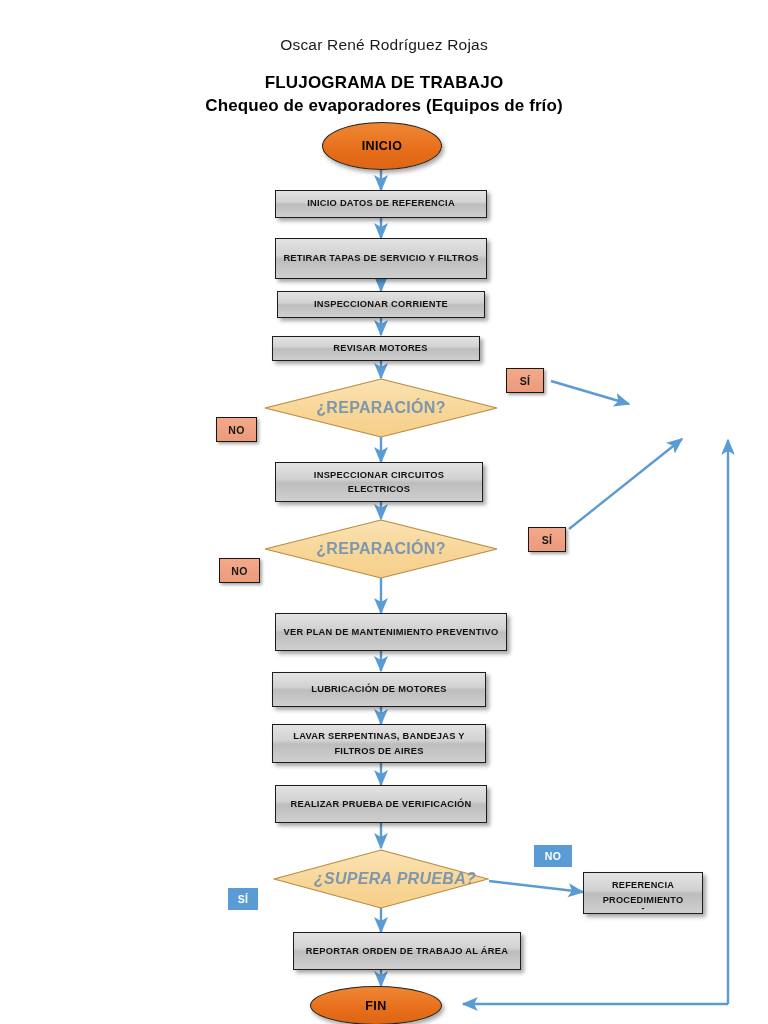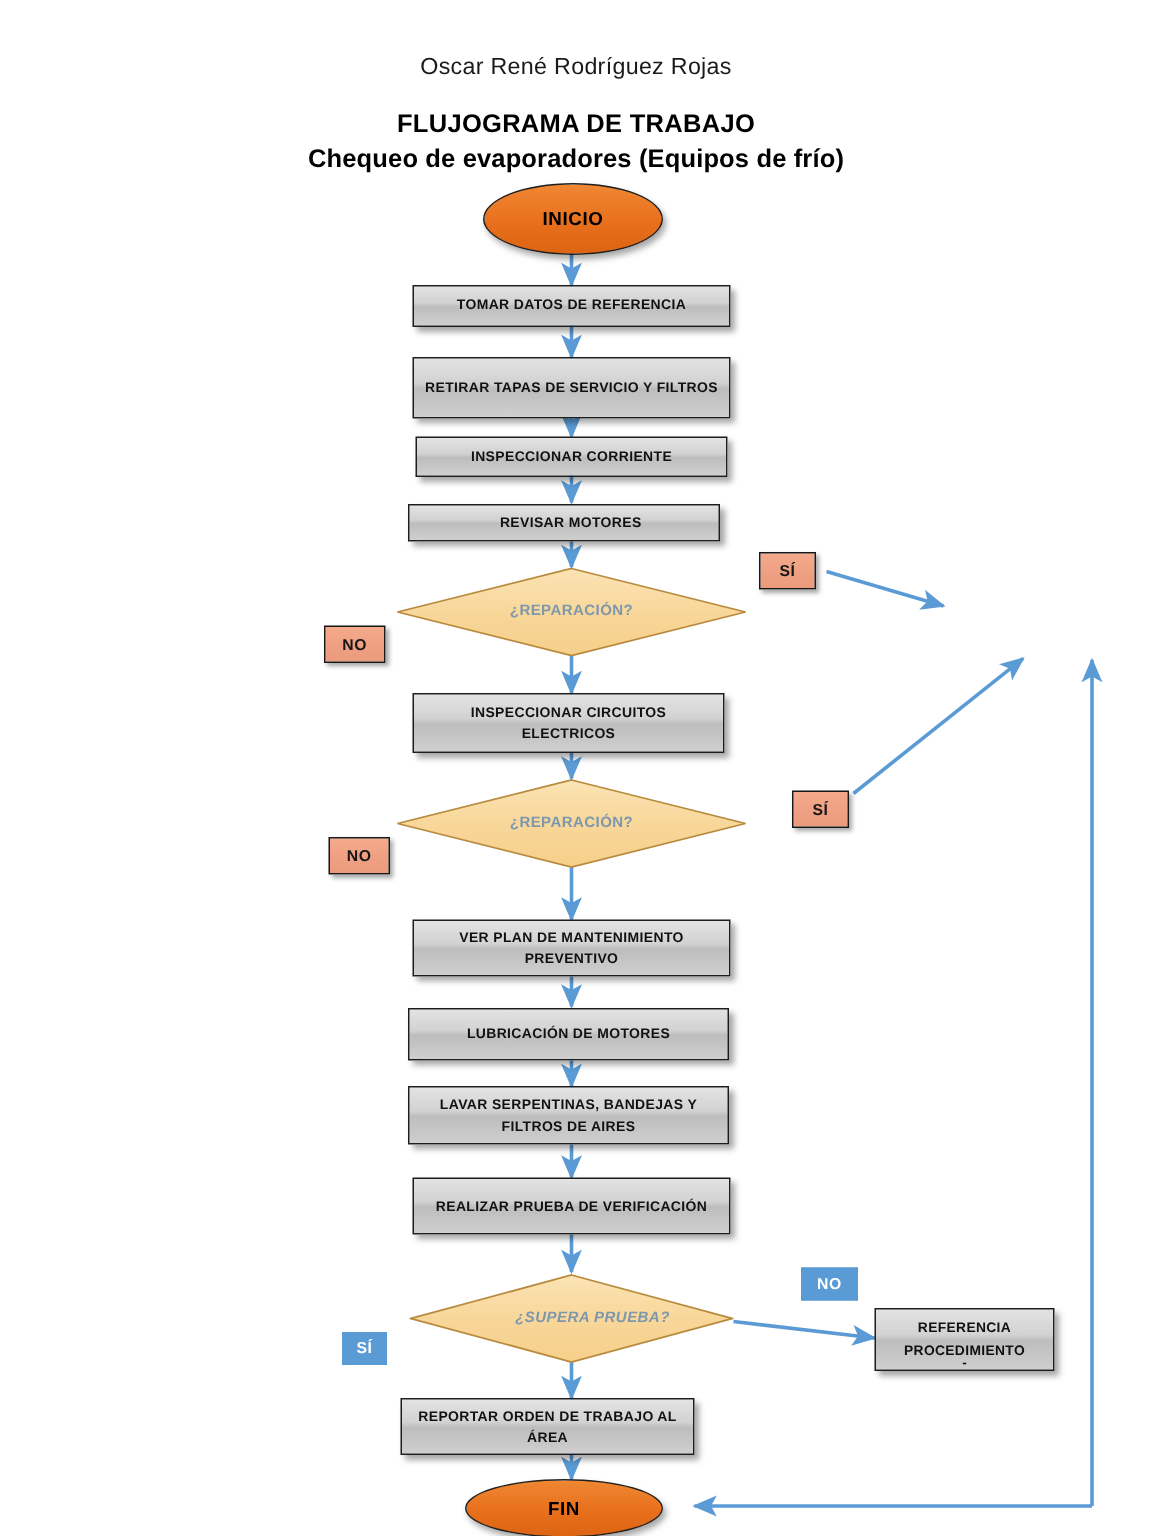--- a/index.html
+++ b/index.html
@@ -106,21 +106,21 @@
   .decision .dlabel {
     position: absolute;
     left: 0; top: 0;
     width: 100%; height: 100%;
     display: flex;
     align-items: center;
     justify-content: center;
     text-align: center;
     color: #7d97ad;
     font-weight: bold;
-    font-size: 10px;
+    font-size: 16px;
     letter-spacing: .3px;
     line-height: 1.6;
   }
 
   
   .branch {
     position: absolute;
     display: flex;
     align-items: center;
     justify-content: center;
@@ -180,21 +180,21 @@
 
     <polyline points="728,1004 463,1004" stroke="#5b9bd5" stroke-width="2.4" fill="none" marker-end="url(#ah)"></polyline>
   </svg>
 
   <div class="author" style="top:36px;">Oscar René Rodríguez Rojas</div>
   <div class="title-1" style="top:73px;">FLUJOGRAMA DE TRABAJO</div>
   <div class="title-2" style="top:96px;">Chequeo de evaporadores (Equipos de frío)</div>
 
   <div class="terminator" style="left:322px; top:122px; width:118px; height:46px;">INICIO</div>
 
-  <div class="process" style="left:275px; top:190px; width:212px; height:28px;">TOMAR DATOS DE REFERENCIA</div>
+  <div class="process" style="left:275px; top:190px; width:212px; height:28px;">INICIO DATOS DE REFERENCIA</div>
 
   <div class="process tall-text" style="left:275px; top:238px; width:212px; height:41px;">RETIRAR TAPAS DE SERVICIO Y FILTROS</div>
 
   <div class="process" style="left:277px; top:291px; width:208px; height:27px;">INSPECCIONAR CORRIENTE</div>
 
   <div class="process" style="left:272px; top:336px; width:208px; height:25px;padding-left:15px;">REVISAR MOTORES</div>
 
   <div class="decision" style="left:264px; top:378px; width:234px; height:60px;">
     <svg class="dshape" viewBox="0 0 234 60" preserveAspectRatio="none">
       <defs>
@@ -211,36 +211,36 @@
 
   <div class="process tall-text" style="left:275px; top:462px; width:208px; height:40px;">INSPECCIONAR CIRCUITOS ELECTRICOS</div>
 
   <div class="decision" style="left:264px; top:519px; width:234px; height:60px;">
     <svg class="dshape" viewBox="0 0 234 60" preserveAspectRatio="none">
       <polygon points="117,1 233,30 117,59 1,30" fill="url(#dg1)" stroke="#b98a3d" stroke-width="1.2"></polygon>
     </svg>
     <div class="dlabel">¿REPARACIÓN?</div>
   </div>
 
-  <div class="process tall-text" style="left:275px; top:613px; width:212px; height:38px;">VER PLAN DE MANTENIMIENTO PREVENTIVO</div>
+  <div class="process tall-text" style="left:275px; top:613px; width:232px; height:38px;">VER PLAN DE MANTENIMIENTO PREVENTIVO</div>
 
   <div class="process" style="left:272px; top:672px; width:214px; height:35px;">LUBRICACIÓN DE MOTORES</div>
 
   <div class="process tall-text" style="left:272px; top:724px; width:214px; height:39px;">LAVAR SERPENTINAS, BANDEJAS Y FILTROS DE AIRES</div>
 
   <div class="process tall-text" style="left:275px; top:785px; width:212px; height:38px;">REALIZAR PRUEBA DE VERIFICACIÓN</div>
 
   <div class="decision" style="left:273px; top:849px; width:216px; height:60px;">
     <svg class="dshape" viewBox="0 0 216 60" preserveAspectRatio="none">
       <polygon points="108,1 215,30 108,59 1,30" fill="url(#dg1)" stroke="#b98a3d" stroke-width="1.2"></polygon>
     </svg>
     <div class="dlabel" style="padding-left:14px;font-style:italic;">¿SUPERA PRUEBA?</div>
   </div>
 
-  <div class="process tall-text" style="left:267px; top:932px; width:196px; height:38px;">REPORTAR ORDEN DE TRABAJO AL ÁREA</div>
+  <div class="process tall-text" style="left:293px; top:932px; width:228px; height:38px;">REPORTAR ORDEN DE TRABAJO AL ÁREA</div>
 
   <div class="terminator" style="left:310px; top:986px; width:130px; height:37px;">FIN</div>
 
 
   <div class="process" style="left:583px; top:872px; width:120px; height:42px; font-size:9.2px; line-height:1.6;">
     <span>REFERENCIA PROCEDIMIENTO</span>
   </div>
   <div style="position:absolute; left:583px; top:903px; width:120px; text-align:center; font-size:9px; font-weight:bold; color:#111;">-</div>
 
   <div class="branch salmon" style="left:216px; top:417px; width:41px; height:25px;">NO</div>

